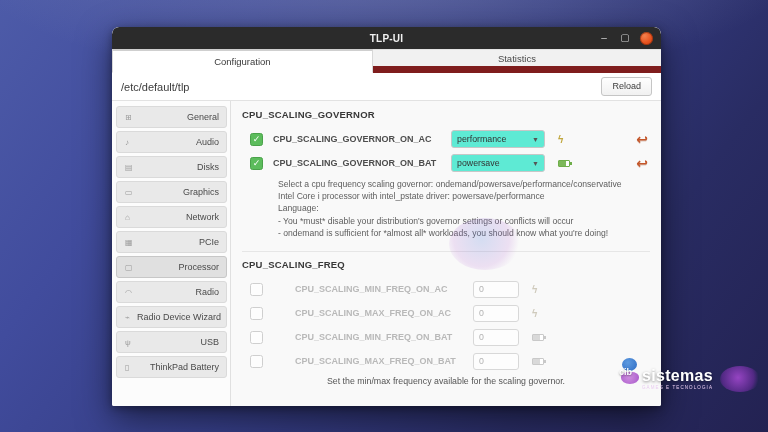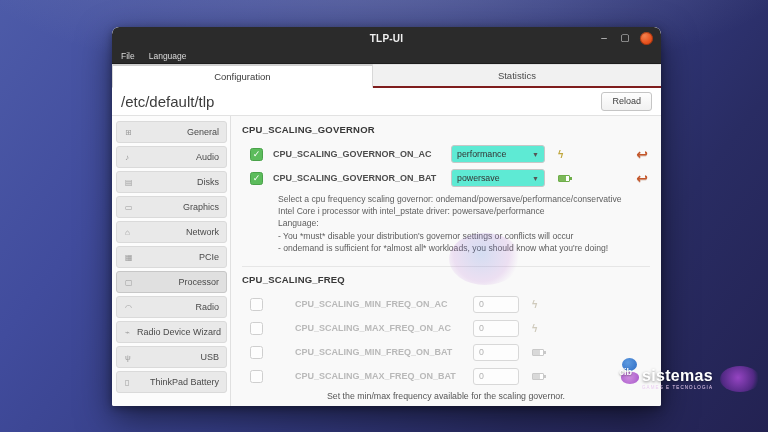--- a/index.html
+++ b/index.html
@@ -44,27 +44,27 @@
     display:flex; align-items:center; justify-content:center;
     font-size:9.5px; color:#3a3a3a;
   }
   .tab.active {
     flex:0 0 47.5%; background:#fff;
     border:1px solid #d8d8d8; border-bottom:1px solid #fff;
     border-top-width:2px; border-top-color:#cfcfcf;
   }
   .tab.inactive {
     flex:1 1 auto; background:#f1f1f1; color:#4a4a4a;
-    border-bottom:2px solid #7f1d1d; border-top:1px solid #e3e3e3;
+    border-bottom:7px solid #7f1d1d; border-top:1px solid #e3e3e3;
   }
 
   
   .pathrow { height:27px; background:#fff; display:flex; align-items:center;
     padding:0 9px; flex:0 0 auto; }
-  .path { font-size:15px; color:#3c3c3c; }
+  .path { font-size:11px; color:#3c3c3c; }
   .reload {
     margin-left:auto; font-size:9px; color:#3c3c3c;
     background:linear-gradient(#fefefe,#f1f1f1);
     border:1px solid #c5c5c5; border-radius:3px; padding:3px 10px 4px; cursor:default;
   }
 
   
   .main { flex:1 1 auto; display:flex; border-top:1px solid #e2e2e2; min-height:0; }
   .sidebar { flex:0 0 118px; background:#fcfcfc; padding:5px 3px 3px 4px; overflow:hidden; }
   .sbitem {
@@ -152,24 +152,20 @@
 
   <div class="titlebar">
     <div class="title">TLP-UI</div>
     <div class="winbtns">
       <div class="wbtn">–</div>
       <div class="wbtn">▢</div>
       <div class="closebtn"></div>
     </div>
   </div>
 
-  <div class="menubar">
-    <span class="menuitem">File</span>
-    <span class="menuitem">Language</span>
-  </div>
 
   <div class="tabbar">
     <div class="tab active">Configuration</div>
     <div class="tab inactive">Statistics</div>
   </div>
 
   <div class="pathrow">
     <span class="path">/etc/default/tlp</span>
     <button class="reload">Reload</button>
   </div>

